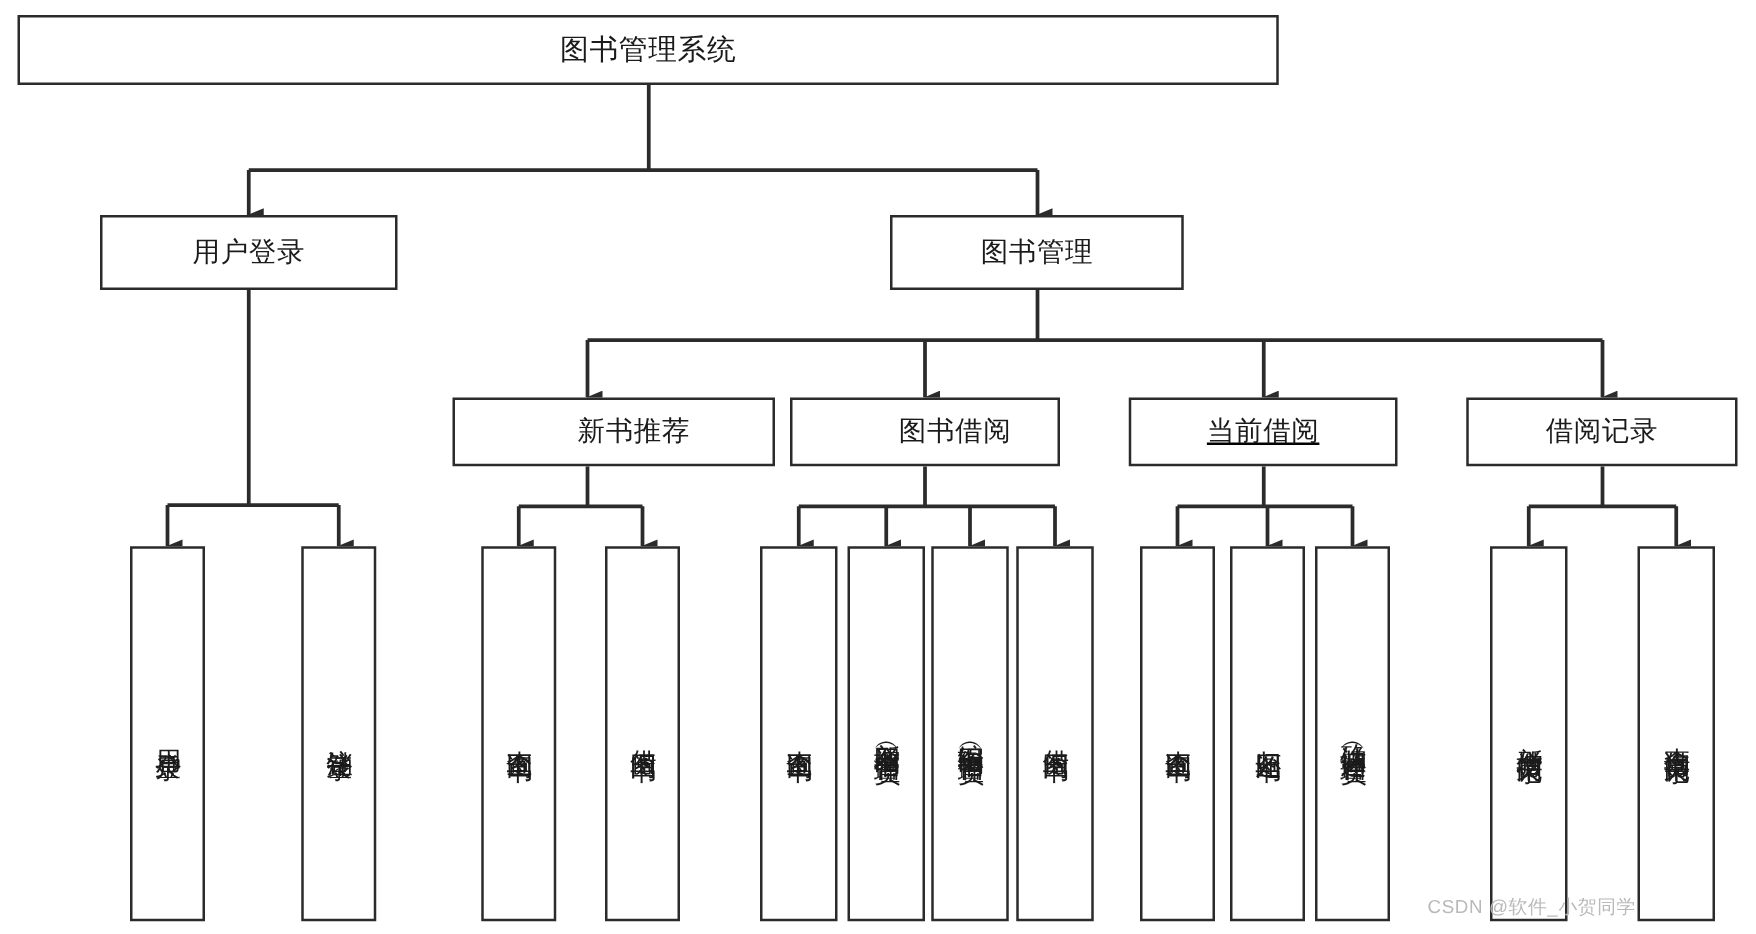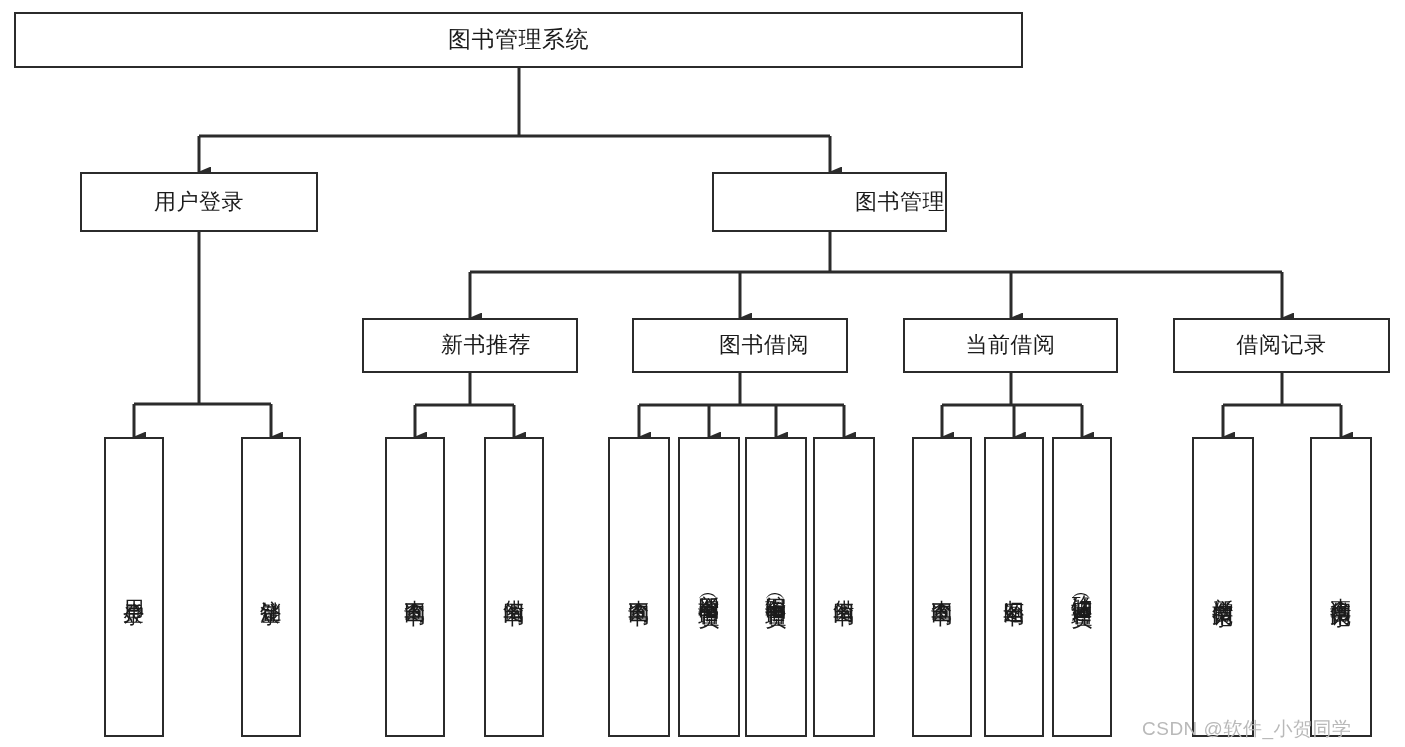--- a/index.html
+++ b/index.html
@@ -59,21 +59,21 @@
     text-orientation: upright;
     line-height: 1.12;
     letter-spacing: 2px;
     white-space: nowrap;
     text-align: center;
   }
   .watermark {
     position: absolute;
     left: 1142px;
     top: 716px;
-    font-size: 19px;
+    font-size: 15px;
     color: #b9b9b9;
     white-space: nowrap;
     letter-spacing: 0.5px;
     font-family: "Liberation Sans", "DejaVu Sans", sans-serif;
   }
 </style>
 </head>
 <body>
 
 <div id="diagram-root">
@@ -119,30 +119,30 @@
         <line x1="1341" y1="405" x2="1341" y2="437" stroke="#2b2b2b" stroke-width="3" marker-end="url(#arrowhead)"></line>
       </g>
   </svg>
   <div id="node-layer">
       <div class="node root" style="left: 14px; top: 12px; width: 1009px; height: 56px;">
         <span class="node-label-h">图书管理系统</span>
       </div>
       <div class="node" style="left: 80px; top: 172px; width: 238px; height: 60px;">
         <span class="node-label-h">用户登录</span>
       </div>
-      <div class="node" style="left: 712px; top: 172px; width: 235px; height: 60px; justify-content: flex-end;">
+      <div class="node" style="left: 712px; top: 172px; width: 235px; height: 60px;">
         <span class="node-label-h">图书管理</span>
       </div>
-      <div class="node" style="left: 362px; top: 318px; width: 216px; height: 55px; padding-left: 32px;">
+      <div class="node" style="left: 362px; top: 318px; width: 258px; height: 55px; padding-left: 32px;">
         <span class="node-label-h">新书推荐</span>
       </div>
       <div class="node" style="left: 632px; top: 318px; width: 216px; height: 55px; padding-left: 48px;">
         <span class="node-label-h">图书借阅</span>
       </div>
-      <div class="node" style="left: 903px; top: 318px; width: 215px; height: 55px;">
+      <div class="node" style="left: 903px; top: 318px; width: 215px; height: 55px; text-decoration: underline;">
         <span class="node-label-h">当前借阅</span>
       </div>
       <div class="node" style="left: 1173px; top: 318px; width: 217px; height: 55px; text-align: right;">
         <span class="node-label-h">借阅记录</span>
       </div>
       <div class="node leaf" style="left: 104px; top: 437px; width: 60px; height: 300px;">
         <span class="node-label-v">用户登录</span>
       </div>
       <div class="node leaf" style="left: 241px; top: 437px; width: 60px; height: 300px;">
         <span class="node-label-v">注销登录</span>

